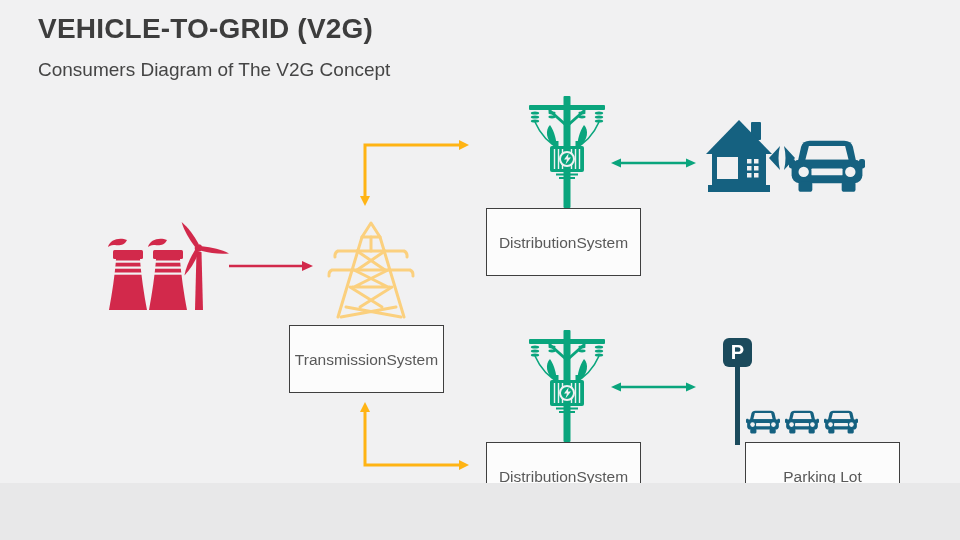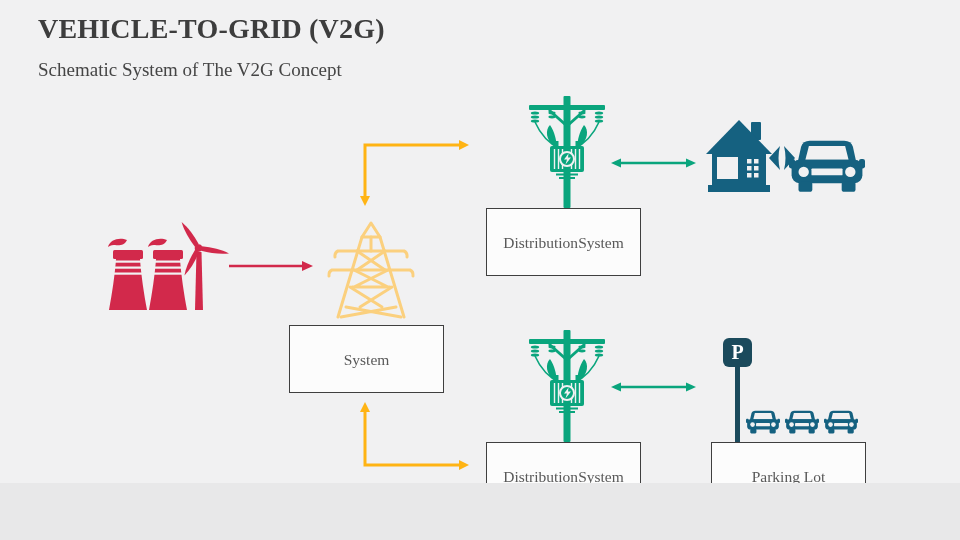--- a/index.html
+++ b/index.html
@@ -1,17 +1,17 @@
 <!DOCTYPE html>
 <html style="--background: #F1F1F2; --title_text: #3D3D3D; --subtitle_text: #454545; --box_fill: #FCFCFC; --box_border: #3F3F3F; --box_text: #595959; --generator_red: #D2294B; --arrow_yellow: #FFB414; --tower_yellow: #FBD07E; --grid_green: #0AA57D; --consumer_teal: #156180; --sign_teal: #1B4A5C; --sign_letter: #FFFFFF; --icon_cutout: #F1F1F2;"><head>
 <meta charset="utf-8">
 <style>
   html,body{margin:0;padding:0;background:#e8e8e9;}
   .slide{position:relative;width:960px;height:483px;background:var(--background);overflow:hidden;
-         font-family:Liberation Serif, serif;}
+         font-family:Liberation Sans, sans-serif;}
   .title{position:absolute;left:38px;top:13px;font-size:28px;font-weight:bold;
          color:var(--title_text);letter-spacing:.2px;}
   .subtitle{position:absolute;left:38px;top:59px;font-size:19px;color:var(--subtitle_text);}
   .nbox{position:absolute;width:153px;height:66px;background:var(--box_fill);
         border:1px solid var(--box_border);display:flex;flex-direction:row;
         align-items:center;justify-content:center;text-align:center;
         color:var(--box_text);font-size:15.5px;line-height:23px;}
   .icon{position:absolute;}
   .overlay{position:absolute;left:0;top:0;pointer-events:none;}
   .fill-red{fill:var(--generator_red);}
@@ -82,21 +82,21 @@
           <circle cx="71" cy="40" r="6" class="cut"></circle>
           <rect x="26" y="36" width="36" height="8" rx="1" class="cut"></rect>
           <rect x="11" y="51" width="16" height="12" rx="3"></rect>
           <rect x="61" y="51" width="16" height="12" rx="3"></rect>
         </g>
       </symbol>
     </defs>
   </svg>
 
   <div class="title">VEHICLE-TO-GRID (V2G)</div>
-  <div class="subtitle">Schematic System of The V2G Concept</div>
+  <div class="subtitle">Consumers Diagram of The V2G Concept</div>
 
   <svg class="icon" style="left:100px;top:212px" width="140" height="103" viewBox="0 0 140 103">
     <g class="fill-red">
       <g>
         <path d="M8,35 C10,27 20,25 27,28 C25,33 19,34 15,33 C12,32.5 9,34 8,35 Z"></path>
         <rect x="13" y="38" width="30" height="9" rx="1.5"></rect>
         <path d="M16,47 C15,62 12,82 9,98 L47,98 C44,82 41,62 40,47 Z"></path>
         <rect x="15" y="48.5" width="26" height="2.2" class="cut"></rect>
         <rect x="14.5" y="54.5" width="27" height="2.2" class="cut"></rect>
         <rect x="14" y="60.5" width="28" height="2.2" class="cut"></rect>
@@ -177,31 +177,32 @@
       <use href="#car-front"></use>
     </svg>
   <svg class="icon fill-teal" style="left:785px;top:409px" width="34" height="25">
       <use href="#car-front"></use>
     </svg>
   <svg class="icon fill-teal" style="left:824px;top:409px" width="34" height="25">
       <use href="#car-front"></use>
     </svg>
 
   <div class="nbox" style="left:289px;top:325px">
+    <span>Transmission</span>
     <span>System</span>
   </div>
   <div class="nbox" style="left:486px;top:208px">
     <span>Distribution</span>
     <span>System</span>
   </div>
   <div class="nbox" style="left:486px;top:442px">
     <span>Distribution</span>
     <span>System</span>
   </div>
-  <div class="nbox" style="left:711px;top:442px">
+  <div class="nbox" style="left:745px;top:442px">
     <span>Parking Lot</span>
     <span></span>
   </div>
 
   <svg class="overlay" width="960" height="540" viewBox="0 0 960 540">
     <g class="arrow-red">
       <line x1="229" y1="266" x2="305" y2="266"></line>
       <polygon points="313,266 302,261 302,271"></polygon>
     </g>
     <g class="arrow-yellow">

